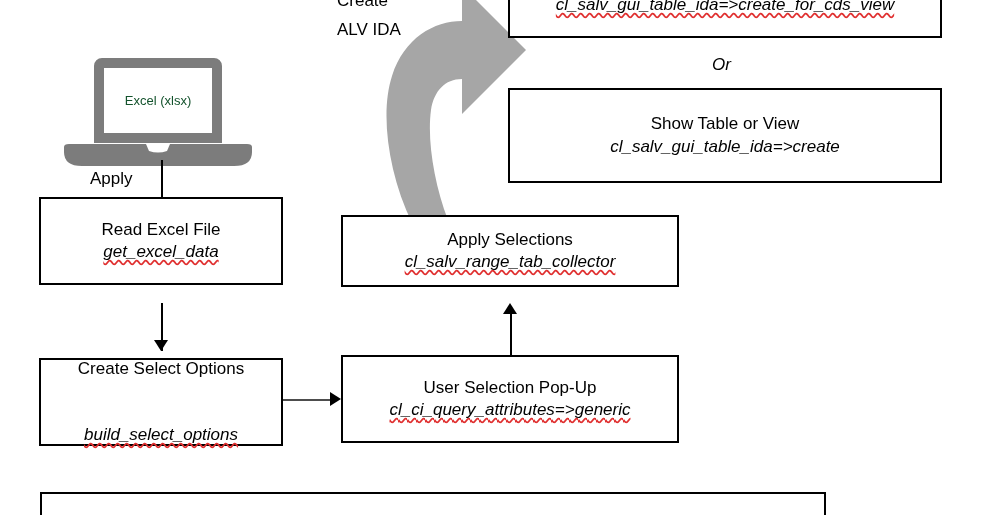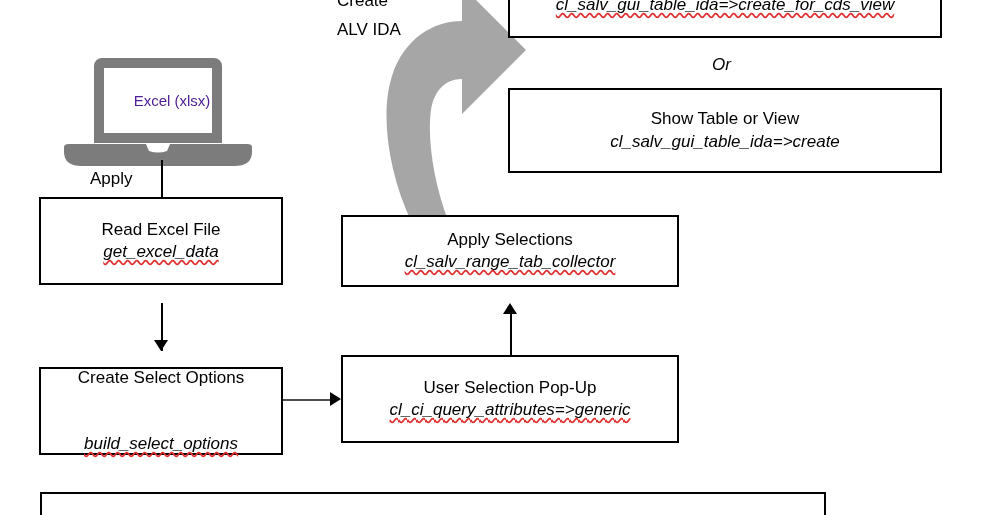--- a/index.html
+++ b/index.html
@@ -60,25 +60,25 @@
     position: absolute;
     left: 30px; top: 0;
     width: 128px; height: 85px;
     box-sizing: border-box;
     border: 10px solid #7c7c7c;
     border-radius: 8px 8px 0 0;
     background: #ffffff;
   }
   #laptop .screen-text {
     position: absolute;
-    left: 44px; top: 0;
+    left: 30px; top: 0;
     width: 128px; height: 85px;
     display: flex; align-items: center; justify-content: center;
-    font-size: 15px;
-    color: #4c1d95;
+    font-size: 13px;
+    color: #14532d;
   }
 
   
   .vline {
     position: absolute;
     width: 1.6px;
     background: #000000;
   }
   .hline {
     position: absolute;
@@ -150,34 +150,34 @@
              C 97 182, 104 225, 118 262
              C 106 268, 92 268, 82 265 Z" fill="#a6a6a6"></path>
   </svg>
 
   <div class="box" style="left:508px; top:-28px; width:434px; height:66px;">
     <div class="code squiggle">cl_salv_gui_table_ida=&gt;create_for_cds_view</div>
   </div>
 
   <div class="label italic" style="left:712px; top:54px;">Or</div>
 
-  <div class="box" style="left:508px; top:88px; width:434px; height:85px;">
+  <div class="box" style="left:508px; top:88px; width:434px; height:95px;">
     <div class="title">Show Table or View</div>
     <div class="code">cl_salv_gui_table_ida=&gt;create</div>
   </div>
 
   <div class="box" style="left:39px; top:197px; width:244px; height:88px;">
     <div class="title">Read Excel File</div>
     <div class="code squiggle">get_excel_data</div>
   </div>
 
   <div class="vline" style="left:161px; top:303px; height:48px;"></div>
   <div class="arrowhead-down" style="left:154px; top:340px;"></div>
 
-  <div class="box" style="left:39px; top:367px; width:244px; height:88px;gap:44px;">
+  <div class="box" style="left:39px; top:358px; width:244px; height:88px;gap:44px;">
     <div class="title">Create Select Options</div>
     <div class="code squiggle">build_select_options</div>
   </div>
 
   <div class="hline" style="left:283px; top:399px; width:50px;"></div>
   <div class="arrowhead-right" style="left:330px; top:392px;"></div>
 
   <div class="box" style="left:341px; top:215px; width:338px; height:72px;">
     <div class="title">Apply Selections</div>
     <div class="code squiggle">cl_salv_range_tab_collector</div>

